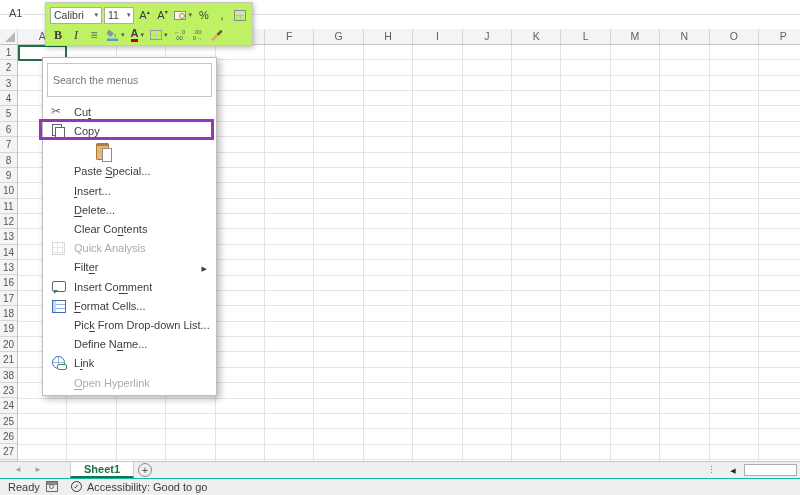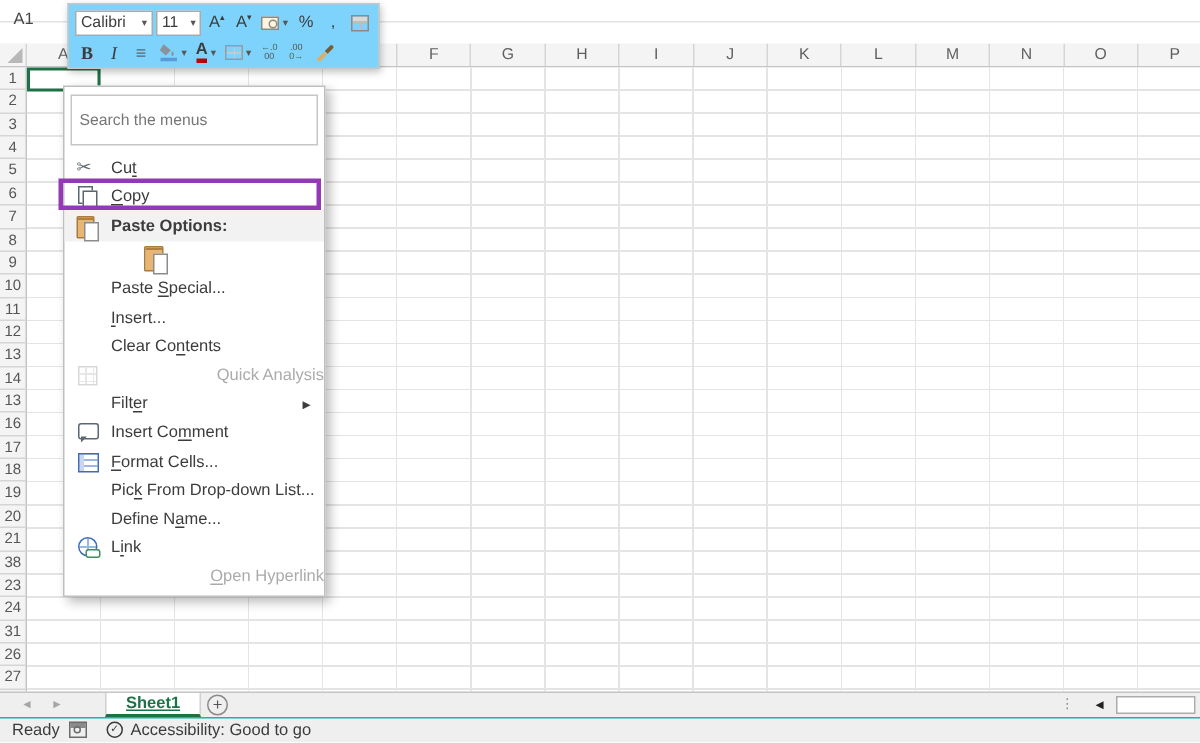--- a/index.html
+++ b/index.html
@@ -23,21 +23,21 @@
 
   
   .grid{ position:absolute; left:18px; top:45px; width:782px; height:416px; background:#fff;
     background-image:
       repeating-linear-gradient(to right, transparent 0, transparent 48.4px, #E4E4E4 48.4px, #E4E4E4 49.4px),
       repeating-linear-gradient(to bottom, transparent 0, transparent 14.37px, #E4E4E4 14.37px, #E4E4E4 15.37px);
   }
   .selection{ position:absolute; left:18px; top:45px; width:49px; height:16px; border:2px solid var(--green); background:transparent; z-index:2; }
 
   
-  .mini-toolbar{ position:absolute; left:45px; top:2px; width:208px; height:44px; background:#7dd3fc; border:1px solid #C6C6C6; box-shadow:1px 2px 5px rgba(0,0,0,.25); z-index:8; padding:2px 4px; }
+  .mini-toolbar{ position:absolute; left:45px; top:2px; width:208px; height:44px; background:#bef264; border:1px solid #C6C6C6; box-shadow:1px 2px 5px rgba(0,0,0,.25); z-index:8; padding:2px 4px; }
   .mt-row{ display:flex; align-items:center; height:20px; gap:2px; }
   .mt-select{ display:flex; align-items:center; justify-content:space-between; border:1px solid #ABABAB; height:17px; padding:0 3px; font-size:10.5px; color:#3C3C3C; background:#fff; }
   .mt-fontname{ width:57px; } .mt-fontsize{ width:33px; }
   .caret{ font-size:7px; color:#555; margin-left:2px; }
   .mt-btn{ display:flex; align-items:center; justify-content:center; min-width:16px; height:18px; font-size:11px; color:#3C3C3C; padding:0 2px; }
   .af{ position:relative; font-size:11px; }
   .af .sup{ font-size:6px; position:relative; top:-5px; }
   .money-ic{ position:relative; width:14px; height:9px; border:1px solid #8A8A8A; background:#FDF6DC; display:inline-block; }
   .money-ic::after{ content:''; position:absolute; left:4px; top:1px; width:4px; height:4px; border:1px solid #8A8A8A; border-radius:50%; }
   .tbl-ic{ width:13px; height:11px; border:1px solid #8A8A8A; display:inline-block;
@@ -54,21 +54,21 @@
   .decic{ display:flex; flex-direction:column; align-items:center; font-size:6px; line-height:6px; color:#4A6B4A; }
   .inc-decimal::before{ content:"←.0"; } .inc-decimal::after{ content:"00"; color:#555; }
   .dec-decimal::before{ content:".00"; color:#555; } .dec-decimal::after{ content:"0→"; }
 
   
   .context-menu{ position:absolute; left:42px; top:57px; width:175px; background:#fff; border:1px solid #BEBEBE; box-shadow:3px 3px 7px rgba(0,0,0,.28); z-index:5; padding:5px 0 3px 0; }
   .menu-search{ display:block; width:165px; margin:0 auto 5px auto; height:34px; border:1px solid #C6C6C6; font-size:10.5px; padding:0 5px; color:#444; outline:none; font-family:inherit; }
   .menu-search::placeholder{ color:#767676; }
   .menu-item{ display:flex; align-items:center; height:19.2px; padding-left:8px; font-size:11px; color:#3C3C3C; cursor:default; }
   .menu-item.bold{ font-weight:bold; height:21px; background:#F2F2F2; }
-  .menu-item.disabled{ color:#ABABAB;justify-content:space-between; }
+  .menu-item.disabled{ color:#ABABAB; }
   .menu-item.disabled .mi-icon{ opacity:.45; filter:grayscale(1); }
   .mi-icon{ width:15px; height:14px; margin-right:8px; position:relative; flex:none; }
   .mi-label u{ text-underline-offset:2px; text-decoration-thickness:1px; }
   .mi-arrow{ margin-left:auto; padding-right:9px; }
   .mi-arrow::before{ content:"▶"; font-size:7px; color:#3C3C3C; }
   .paste-row{ height:21.5px; }
   .paste-big{ position:relative; width:15px; height:17px; margin-left:22px; }
 
   
   .cut-icon::before{ content:"✂"; position:absolute; left:0; top:-1px; font-size:12px; color:#5B6770; }
@@ -95,21 +95,21 @@
       linear-gradient(to bottom, transparent 0 5px, #9DB8DE 5px 6px, transparent 6px); }
   .link-icon::after{ content:''; position:absolute; left:6px; top:8px; width:8px; height:4px; border:1px solid #3E8E5A; border-radius:2px; background:#fff; }
 
   .purple-box{ position:absolute; left:39px; top:119.4px; width:175px; height:21px; border:3px solid var(--purple); z-index:6; }
 
   
   .tab-bar{ position:absolute; left:0; top:461px; width:800px; height:17px; background:#EFEFEF; border-top:1px solid #C6C6C6; }
   .tab-nav{ position:absolute; top:3px; font-size:8px; color:#A6A6A6; }
   .tab-nav.left{ left:14px; } .tab-nav.right{ left:34px; }
   .tab-nav.left::before{ content:"◄"; } .tab-nav.right::before{ content:"►"; }
-  .sheet-tab{ position:absolute; left:70px; top:0; height:16px; padding:0 13px; background:#fff; border-left:1px solid #D0D0D0; border-right:1px solid #D0D0D0; border-bottom:2px solid var(--green); font-size:11px; font-weight:bold; color:var(--green); line-height:14px;text-decoration:underline; }
+  .sheet-tab{ position:absolute; left:70px; top:0; height:16px; padding:0 13px; background:#fff; border-left:1px solid #D0D0D0; border-right:1px solid #D0D0D0; border-bottom:2px solid var(--green); font-size:11px; font-weight:bold; color:var(--green); line-height:14px; }
   .add-sheet{ position:absolute; left:138px; top:1px; width:14px; height:14px; border:1px solid #8A8A8A; border-radius:50%; color:#555; font-size:11px; line-height:12px; text-align:center; }
   .add-sheet::before{ content:"+"; }
   .splitter{ position:absolute; right:84px; top:2px; color:#8A8A8A; font-size:9px; }
   .splitter::before{ content:"⋮"; }
   .sb-left{ position:absolute; right:60px; top:2px; width:14px; height:13px; text-align:center; font-size:7px; line-height:13px; color:#222; }
   .sb-left::before{ content:"◀"; }
   .sb-thumb{ position:absolute; right:3px; top:2px; width:53px; height:12px; background:#fff; border:1px solid #ACACAC; }
 
   
   .status-bar{ position:absolute; left:0; top:478px; width:800px; height:17px; background:#EFEFEF; border-top:1px solid #14b8a6; font-size:11px; color:#3B3B3B; }
@@ -167,21 +167,21 @@
     <div class="row-h">13</div>
     <div class="row-h">16</div>
     <div class="row-h">17</div>
     <div class="row-h">18</div>
     <div class="row-h">19</div>
     <div class="row-h">20</div>
     <div class="row-h">21</div>
     <div class="row-h">38</div>
     <div class="row-h">23</div>
     <div class="row-h">24</div>
-    <div class="row-h">31</div>
+    <div class="row-h">25</div>
     <div class="row-h">26</div>
     <div class="row-h">27</div>
     <div class="row-h">28</div>
   </div>
 
 <div class="grid"></div>
 <div class="selection"></div>
 
 <div class="mini-toolbar">
   <div class="mt-row">
@@ -250,35 +250,35 @@
   <input class="menu-search" placeholder="Search the menus" style="">
   <div id="menuItems">
       <div class="menu-item">
         <span class="mi-icon cut-icon"></span>
         <span class="mi-label">Cu<u>t</u></span>
       </div>
       <div class="menu-item">
         <span class="mi-icon copy-icon"></span>
         <span class="mi-label"><u>C</u>opy</span>
       </div>
-      <div class="menu-item bold">
-        <span class="mi-icon paste-icon"></span>
-        <span class="mi-label">Paste Options:</span>
-      </div>
       <div class="menu-item paste-row">
         <span class="mi-icon"></span>
         <span class="paste-big"></span>
       </div>
       <div class="menu-item">
         <span class="mi-icon"></span>
         <span class="mi-label">Paste <u>S</u>pecial...</span>
       </div>
       <div class="menu-item">
         <span class="mi-icon"></span>
         <span class="mi-label"><u>I</u>nsert...</span>
+      </div>
+      <div class="menu-item">
+        <span class="mi-icon"></span>
+        <span class="mi-label"><u>D</u>elete...</span>
       </div>
       <div class="menu-item">
         <span class="mi-icon"></span>
         <span class="mi-label">Clear Co<u>n</u>tents</span>
       </div>
       <div class="menu-item disabled">
         <span class="mi-icon quick-analysis-icon"></span>
         <span class="mi-label">Quick Analysis</span>
       </div>
       <div class="menu-item">

